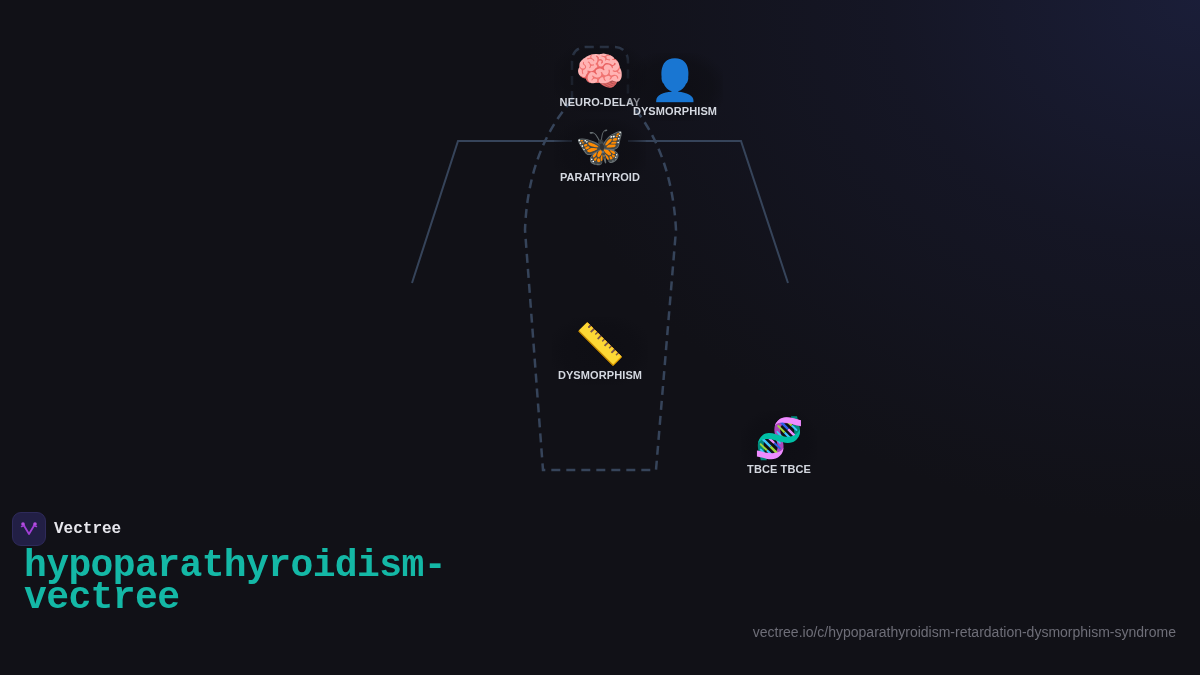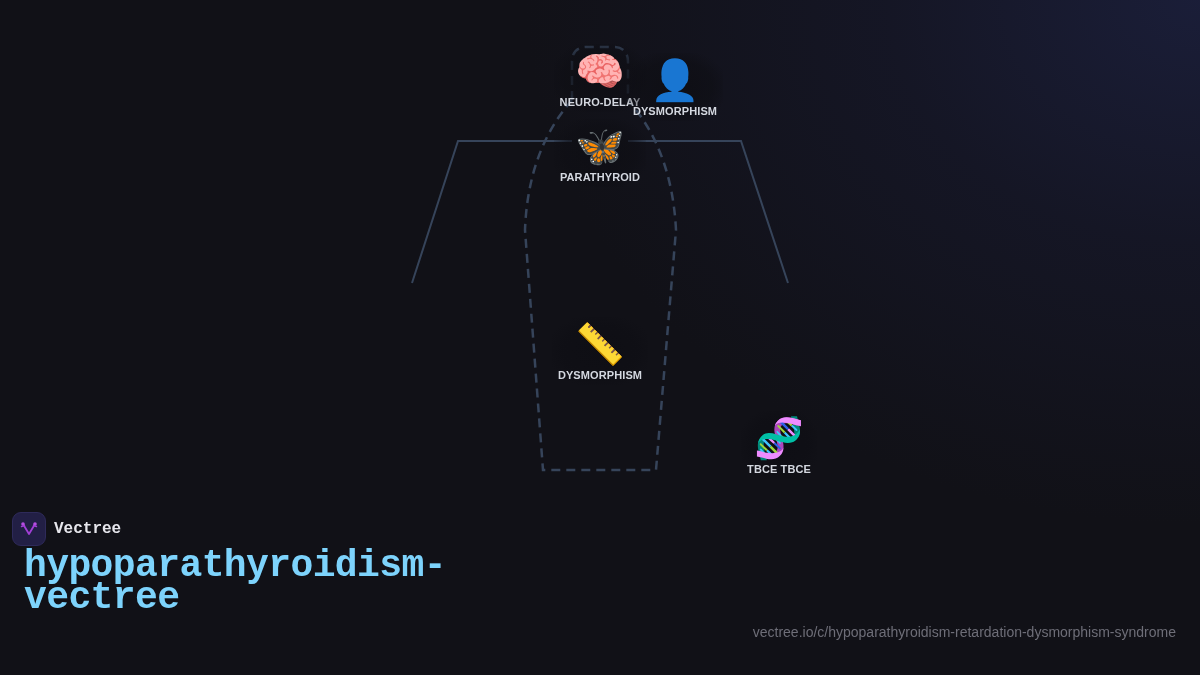--- a/index.html
+++ b/index.html
@@ -49,21 +49,21 @@
     }
     .brand-name {
       font-family: "Liberation Mono", "DejaVu Sans Mono", monospace;
       font-weight: 700; font-size: 16px; color: #e6e6ec;
     }
     .title {
       position: absolute; left: 24px; top: 550px;
       width: 560px;
       font-family: "Liberation Mono", "DejaVu Sans Mono", monospace;
       font-weight: 700; font-size: 38px; line-height: 32px;
-      color: #7dd3fc;
+      color: #14b8a6;
       letter-spacing: -0.6px;
       word-break: break-word;
     }
     .title span { display: block; }
     .url {
       position: absolute; right: 24px; top: 624px;
       font-family: Liberation Sans, sans-serif;
       font-size: 14px; color: #6e6e78;
     }
   </style>

